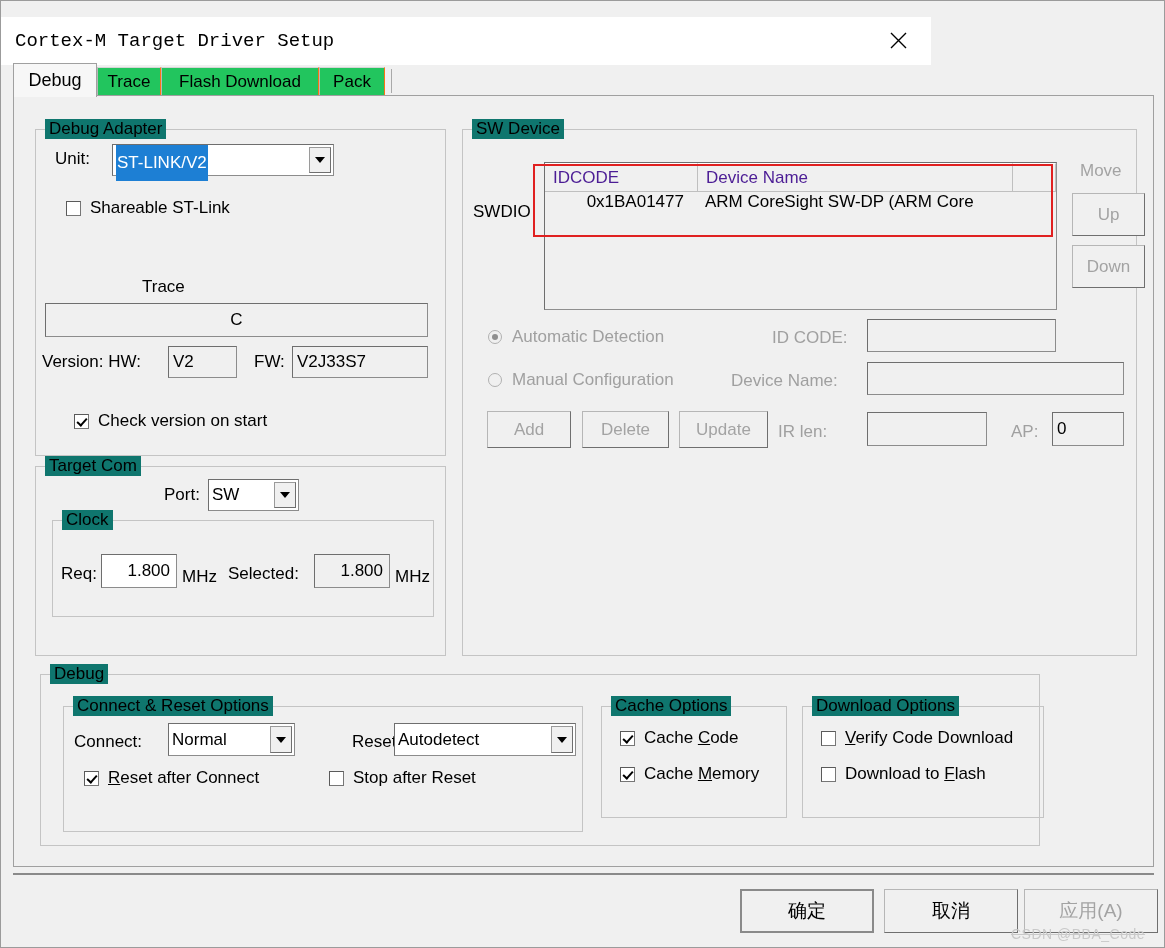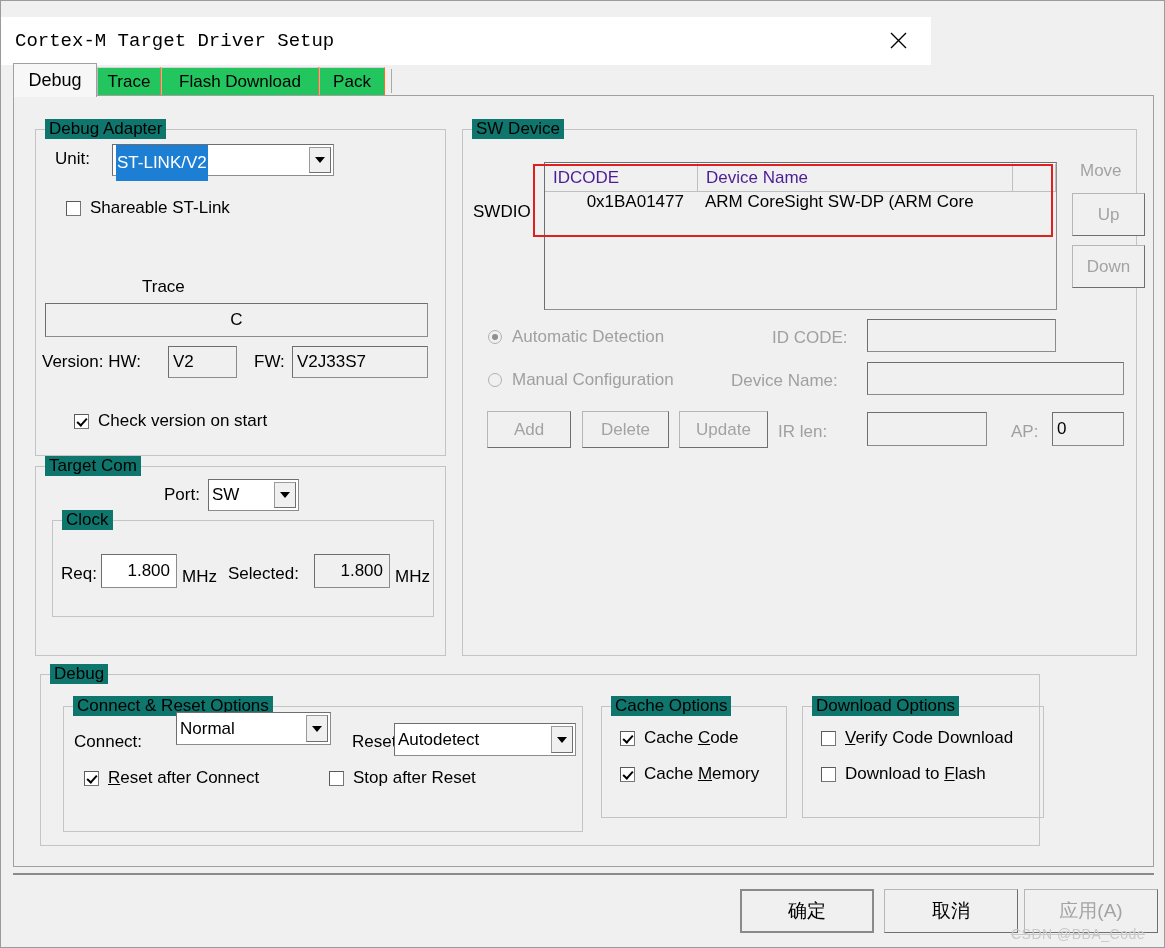--- a/index.html
+++ b/index.html
@@ -487,21 +487,21 @@
 
     <div class="annot" style="left:519px; top:68px; width:520px; height:73px;"></div>
 
     <div class="group" style="left:26px; top:578px; width:1000px; height:172px;">
       <div class="legend">Debug</div>
 
       <div class="group" style="left:22px; top:31px; width:520px; height:126px;">
         <div class="legend">Connect &amp; Reset Options</div>
 
         <div class="lbl" style="left:10px; top:25px;">Connect:</div>
-        <div class="combo" style="left:104px; top:5px; width:155px; height:33px;margin-left:8px;">
+        <div class="combo" style="left:104px; top:16px; width:127px; height:33px;">
           <span class="cval">Normal</span>
           <span class="carrow">
               <i></i>
             </span>
         </div>
 
         <div class="lbl" style="left:288px; top:25px;">Reset:</div>
         <div class="combo" style="left:330px; top:16px; width:182px; height:33px;">
           <span class="cval">Autodetect</span>
           <span class="carrow">

